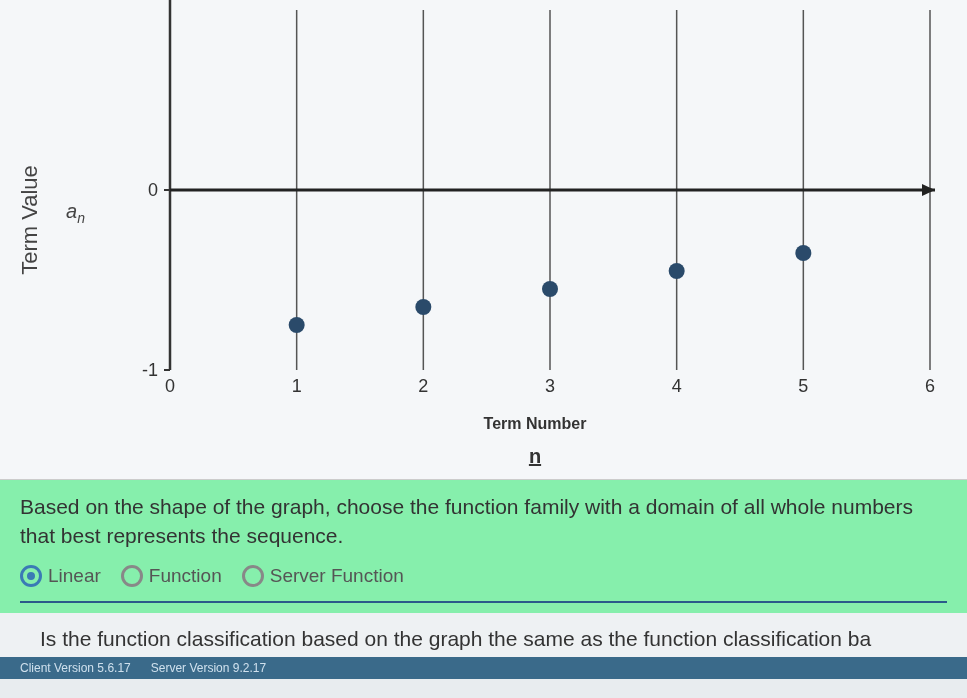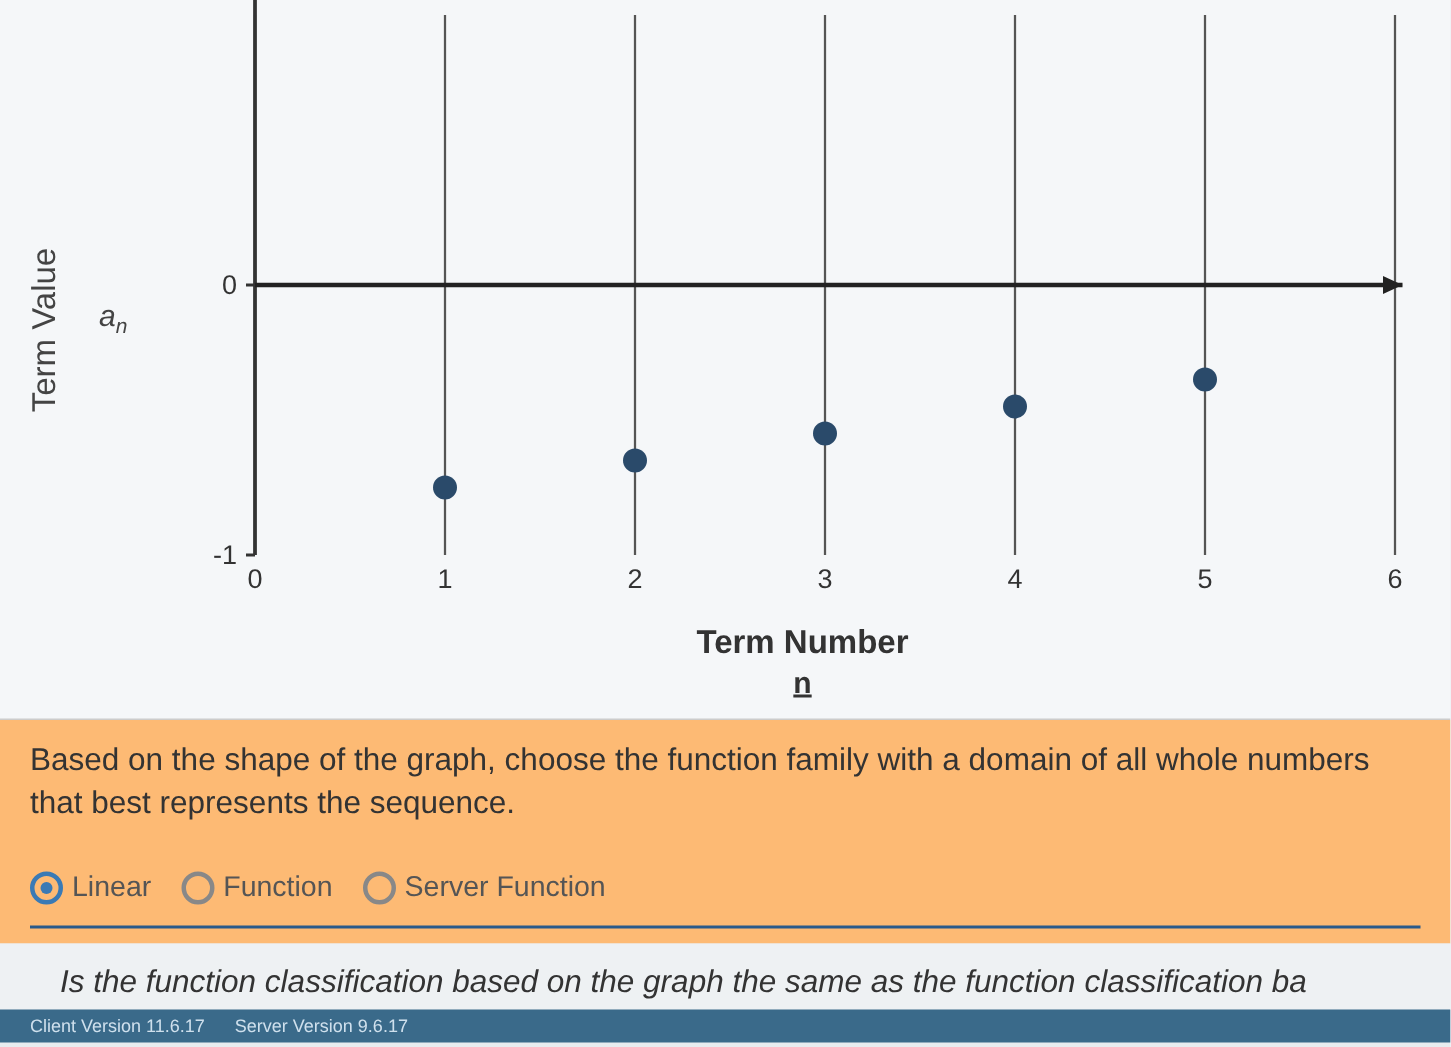--- a/index.html
+++ b/index.html
@@ -51,38 +51,38 @@
       width: 810px;
       height: 410px;
     }
     .plot-area svg { width: 100%; height: 100%; }
     .xlabel {
       position: absolute;
       left: 130px;
       width: 810px;
       top: 415px;
       text-align: center;
-      font-size: 22px;
+      font-size: 16px;
       font-weight: 600;
       color: #333;
     }
     .xlabel-sub {
       position: absolute;
       left: 130px;
       width: 810px;
       top: 445px;
       text-align: center;
       font-size: 20px;
       font-weight: 600;
       color: #333;
       text-decoration: underline;
     }
     .question-section {
       padding: 12px 20px 10px 20px;
-      background: #fdba74;
+      background: #86efac;
     }
     .question-text {
       font-size: 21px;
       color: #333;
       line-height: 1.4;
       margin-bottom: 14px;
     }
     .options {
       display: flex;
       gap: 20px;
@@ -90,21 +90,20 @@
       padding-bottom: 14px;
       border-bottom: 2px solid #2a5a8a;
     }
     .option {
       display: flex;
       align-items: center;
       gap: 6px;
       font-size: 19px;
       color: #555;
       cursor: pointer;
-      margin-top: 16px;
     }
     .radio {
       width: 22px;
       height: 22px;
       border: 3px solid #888;
       border-radius: 50%;
       display: inline-block;
       position: relative;
     }
     .radio.selected {
@@ -119,21 +118,20 @@
       border-radius: 50%;
       top: 50%;
       left: 50%;
       transform: translate(-50%, -50%);
     }
     .followup {
       padding: 14px 20px 6px 40px;
       font-size: 21px;
       color: #333;
       background: #eef1f3;
-      font-style: italic;
     }
     .footer {
       background: #3a6a8a;
       color: #cfe0ed;
       font-size: 12px;
       padding: 4px 20px;
       display: flex;
       gap: 20px;
     }
   </style>
@@ -195,15 +193,15 @@
       <div class="option">
         <span class="radio"></span>
         <span>Server Function</span>
       </div>
     </div>
 </div>
 
 <div class="followup">Is the function classification based on the graph the same as the function classification ba</div>
 
 <div class="footer">
-  <span>Client Version 11.6.17</span>
-  <span>Server Version 9.6.17</span>
+  <span>Client Version 5.6.17</span>
+  <span>Server Version 9.2.17</span>
 </div>
 
 </body></html>

